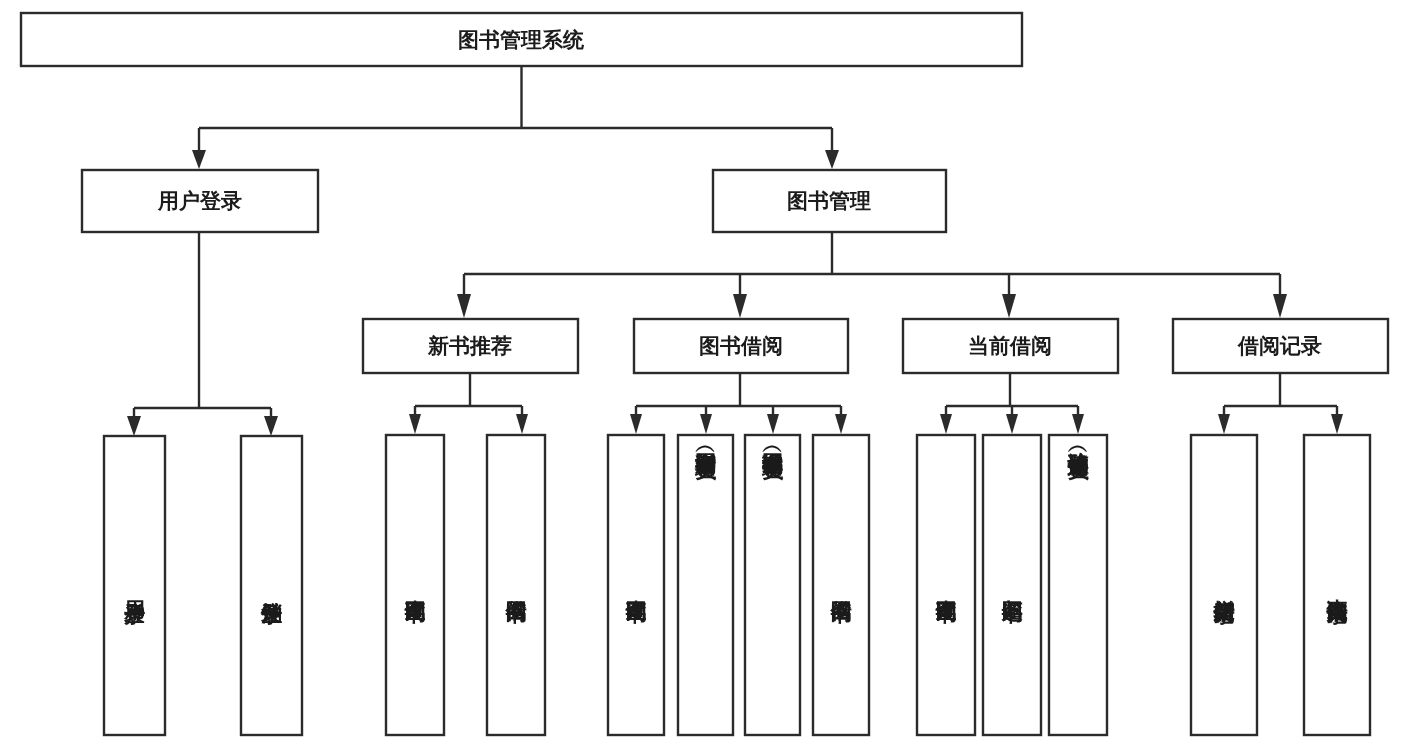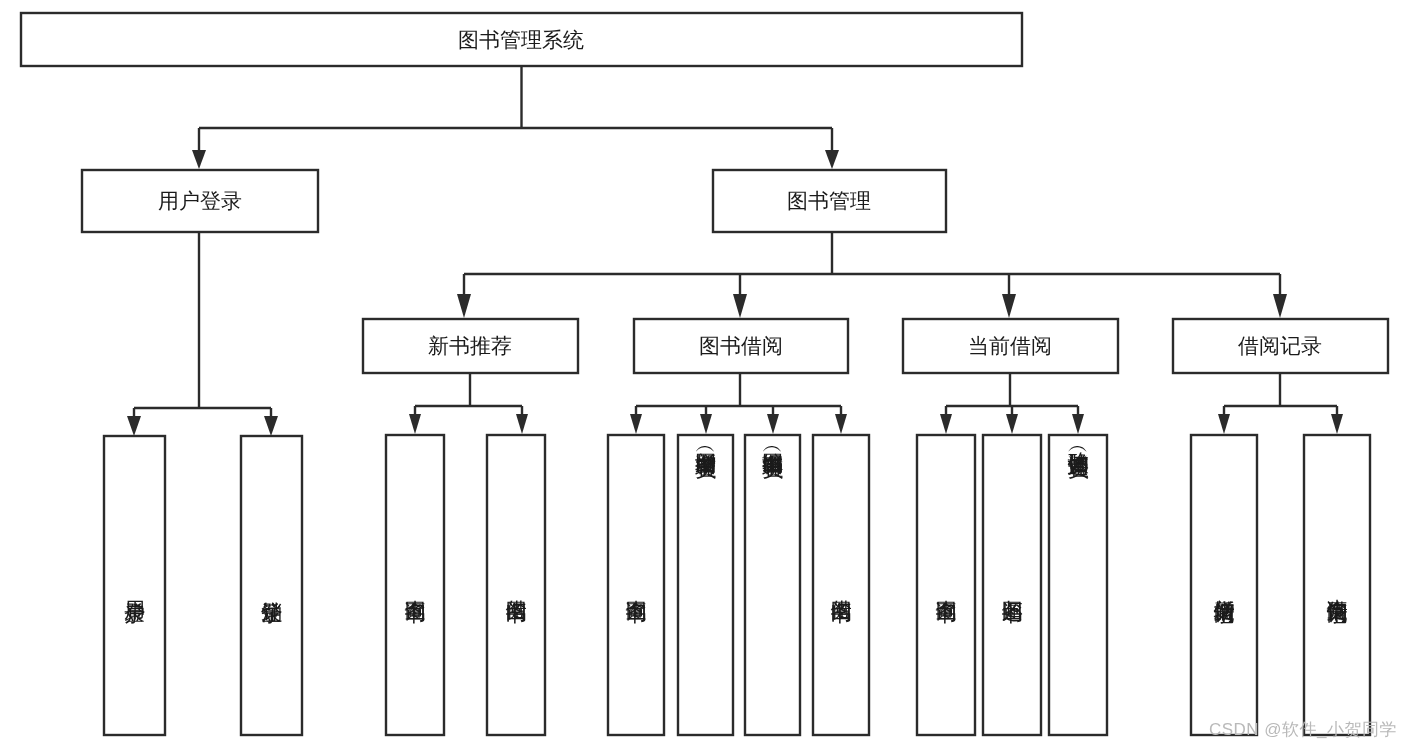--- a/index.html
+++ b/index.html
@@ -11,20 +11,21 @@
     width: 1405px;
     height: 747px;
     font-family: "Liberation Sans", "DejaVu Sans", sans-serif;
     overflow: hidden;
     position: relative;
   }
   #diagram-root {
     position: relative;
     width: 1405px;
     height: 747px;
+    font-weight: bold;
   }
   svg#flow-svg {
     position: absolute;
     left: 0;
     top: 0;
     width: 1405px;
     height: 747px;
     display: block;
   }
   .node-rect {
@@ -211,15 +212,14 @@
   <div class="node-label-v" style="left:745px; top:435px; width:55px; height:300px; justify-content:flex-start;">编辑图书（管理员）</div>
   <div class="node-label-v" style="left:813px; top:435px; width:56px; height:300px;">借阅图书</div>
 
   <div class="node-label-v" style="left:917px; top:435px; width:58px; height:300px;">查询图书</div>
   <div class="node-label-v" style="left:983px; top:435px; width:58px; height:300px;">归还图书</div>
   <div class="node-label-v" style="left:1049px; top:435px; width:58px; height:300px; justify-content:flex-start;">确认归还（管理员）</div>
 
   <div class="node-label-v" style="left:1191px; top:435px; width:66px; height:300px;">新增借阅记录</div>
   <div class="node-label-v" style="left:1304px; top:435px; width:66px; height:300px;">查询借阅记录</div>
 
-  <div class="watermark">CSDN @软件_小贺同学</div>
 
 </div>
 
 </body></html>

